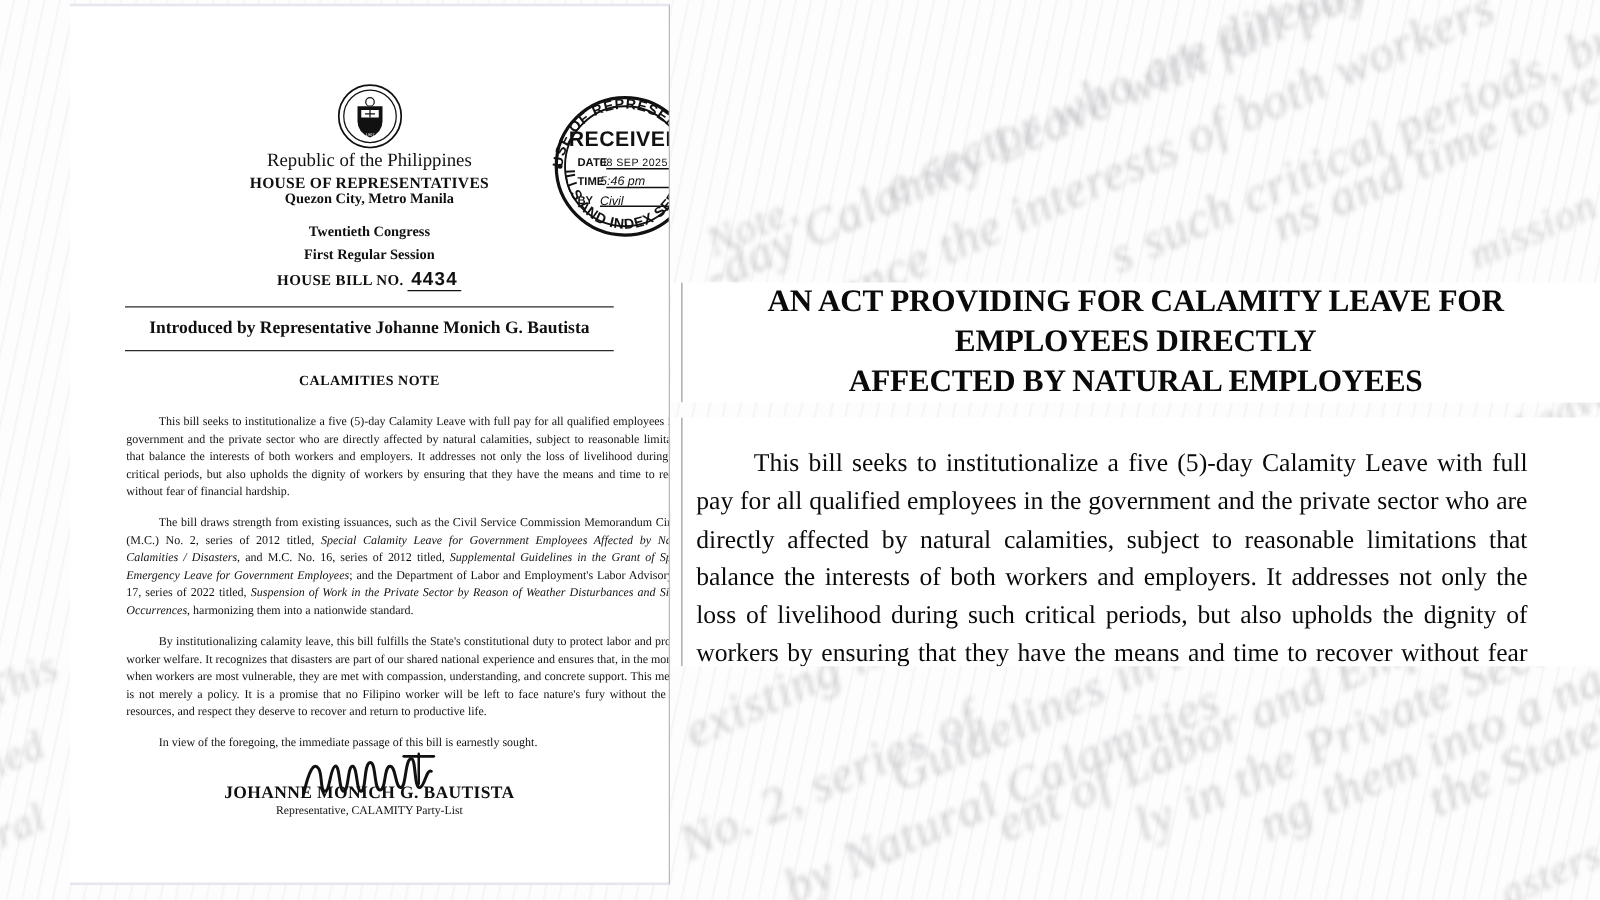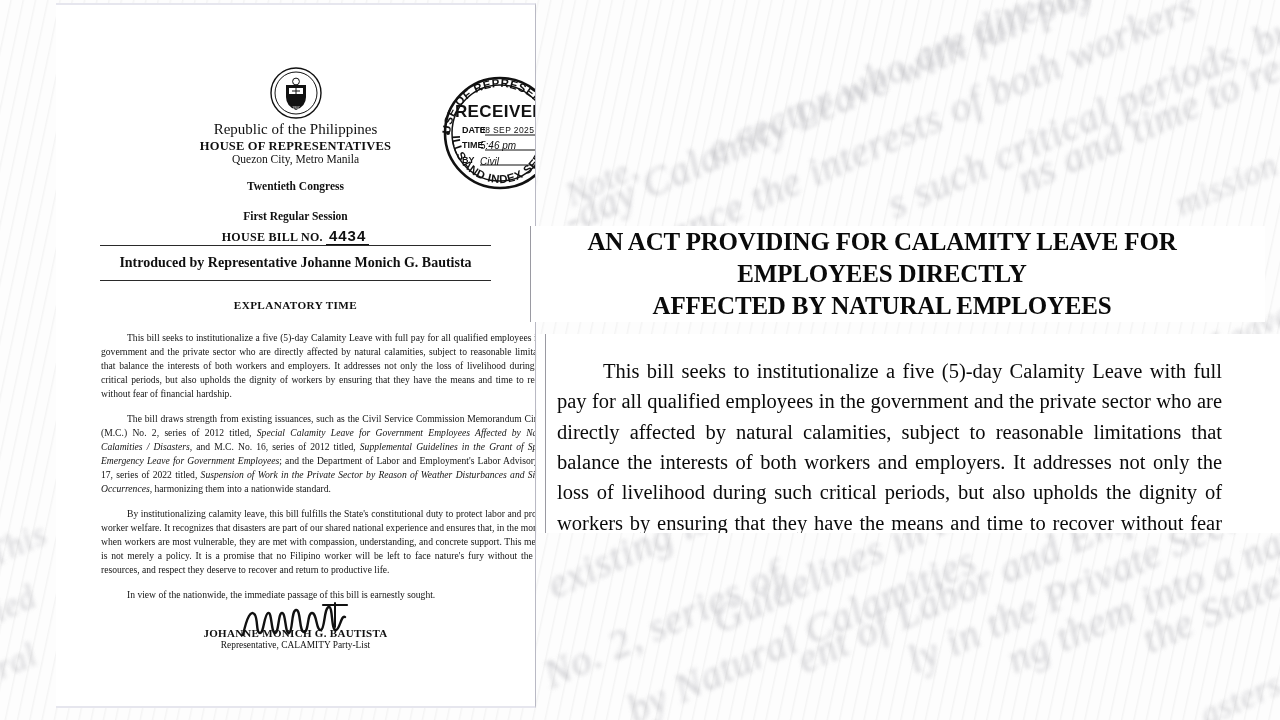--- a/index.html
+++ b/index.html
@@ -72,21 +72,21 @@
   }
   .seal {
     width: 52px; height: 52px; margin: 0 auto 2px auto;
     position: relative;
   }
   .seal svg { display: block; }
 
   .ln { line-height: 1.18; }
   .t-rep   { font-size: 15px; }
   .t-house { font-size: 12.5px; font-weight: bold; letter-spacing: .2px; }
-  .t-city  { font-size: 11.5px; }
+  .t-city  { font-size: 11.5px; font-weight: bold; }
   .t-cong  { font-size: 11.5px; font-weight: bold; margin-top: 13px; }
 
   .hbno {
     margin-top: 4px;
     font-size: 12px; font-weight: bold;
     letter-spacing: .3px;
   }
   .hbno .num {
     font-family: "Liberation Sans", sans-serif;
     font-weight: bold; font-size: 15px;
@@ -142,35 +142,35 @@
   .body-col p { margin: 0 0 11px 0; text-indent: 26px; }
   .body-col i { font-style: italic; }
 
   .sign-block {
     position: absolute;
     left: 0; right: 0; top: 596px;
     text-align: center;
   }
   .sig-svg { display: block; margin: 0 auto -14px auto; }
   .sig-name {
-    font-size: 11px; font-weight: bold; letter-spacing: .3px;
+    font-size: 14px; font-weight: bold; letter-spacing: .3px;
     position: relative; z-index: 2;
   }
   .sig-role { font-size: 9.4px; margin-top: 1px; }
 
   
   .band {
     position: absolute;
     background: #ffffff;
     color: #0a0a0a;
     overflow: hidden;
   }
   #band-title {
-    left: 522px; top: 226px; width: 743px; height: 96px;
-    display: flex; align-items: center; justify-content: flex-start;
+    left: 537px; top: 226px; width: 743px; height: 96px;
+    display: flex; align-items: center; justify-content: center;
   }
   #band-title .ttl {
     text-align: center;
     font-family: "Liberation Serif", serif;
     font-weight: bold;
     font-size: 25px;
     line-height: 1.28;
     letter-spacing: -.2px;
     width: 720px;
   }
@@ -242,21 +242,21 @@
             <circle cx="26" cy="14.5" r="3.4" fill="#fff" stroke="#111" stroke-width="1"></circle>
             <path d="M19 21 h14 v6 h-14 z" fill="#fff"></path>
             <path d="M26 21 v6 M22 24 h8" stroke="#111" stroke-width="1"></path>
             <text x="26" y="41.5" font-family="Liberation Sans, sans-serif" font-size="3.3" text-anchor="middle" fill="#fff">1907</text>
           </svg>
         </div>
         <div class="ln t-rep">Republic of the Philippines</div>
         <div class="ln t-house">HOUSE OF REPRESENTATIVES</div>
         <div class="ln t-city">Quezon City, Metro Manila</div>
         <div class="ln t-cong">Twentieth Congress</div>
-        <div class="ln t-cong" style="margin-top:16px">First Regular Session</div>
+        <div class="ln t-cong" style="margin-top:4px">First Regular Session</div>
 
         <div class="hbno">
           <span>HOUSE BILL NO.</span><span class="num">4434</span>
         </div>
       </div>
 
       <div class="stamp">
         <svg width="136" height="134" viewBox="0 0 136 134">
           <defs>
             <path id="arcTop" d="M18,72 a50,50 0 0,1 100,0" fill="none"></path>
@@ -284,29 +284,29 @@
         <div class="hand t">5:46 pm</div>
         <div class="hand b">Civil</div>
       </div>
 
       <div class="rules">
         <div class="rule"></div>
         <div class="introduced">Introduced by Representative Johanne Monich G. Bautista</div>
         <div class="rule"></div>
       </div>
 
-      <div class="explan">EXPLANATORY TIME</div>
+      <div class="explan">CALAMITIES NOTE</div>
 
       <div class="body-col">
         <p>This bill seeks to institutionalize a five (5)-day Calamity Leave with full pay for all qualified employees in the government and the private sector who are directly affected by natural calamities, subject to reasonable limitations that balance the interests of both workers and employers. It addresses not only the loss of livelihood during such critical periods, but also upholds the dignity of workers by ensuring that they have the means and time to recover without fear of financial hardship.</p>
 
         <p><span>The bill draws strength from existing issuances, such as the Civil Service Commission Memorandum Circular (M.C.) No. 2, series of 2012 titled, </span><i>Special Calamity Leave for Government Employees Affected by Natural Calamities / Disasters</i><span>, and M.C. No. 16, series of 2012 titled, </span><i>Supplemental Guidelines in the Grant of Special Emergency Leave for Government Employees</i><span>; and the Department of Labor and Employment's Labor Advisory No. 17, series of 2022 titled, </span><i>Suspension of Work in the Private Sector by Reason of Weather Disturbances and Similar Occurrences</i><span>, harmonizing them into a nationwide standard.</span></p>
 
         <p>By institutionalizing calamity leave, this bill fulfills the State's constitutional duty to protect labor and promote worker welfare. It recognizes that disasters are part of our shared national experience and ensures that, in the moments when workers are most vulnerable, they are met with compassion, understanding, and concrete support. This measure is not merely a policy. It is a promise that no Filipino worker will be left to face nature's fury without the time, resources, and respect they deserve to recover and return to productive life.</p>
-        <p>In view of the nationwide, the immediate passage of this bill is earnestly sought.</p>
+        <p>In view of the foregoing, the immediate passage of this bill is earnestly sought.</p>
       </div>
 
       <div class="sign-block">
         <svg class="sig-svg" width="150" height="40" viewBox="0 0 150 40">
           <path d="M22 34 C26 16, 30 8, 34 14 C37 19, 35 32, 39 32 C43 32, 43 14, 47 12
                    C51 10, 50 32, 54 32 C58 32, 57 12, 61 12 C65 12, 64 33, 68 32
                    C72 31, 70 10, 75 9 C80 8, 78 31, 83 31 C88 31, 86 12, 91 12
                    C96 12, 95 30, 100 29 C104 28, 103 6, 108 6 C112 6, 110 30, 115 29
                    C119 28, 120 14, 124 16" fill="none" stroke="#111" stroke-width="2.4" stroke-linecap="round"></path>
           <path d="M102 4 L126 4" stroke="#111" stroke-width="2.2" stroke-linecap="round"></path>

